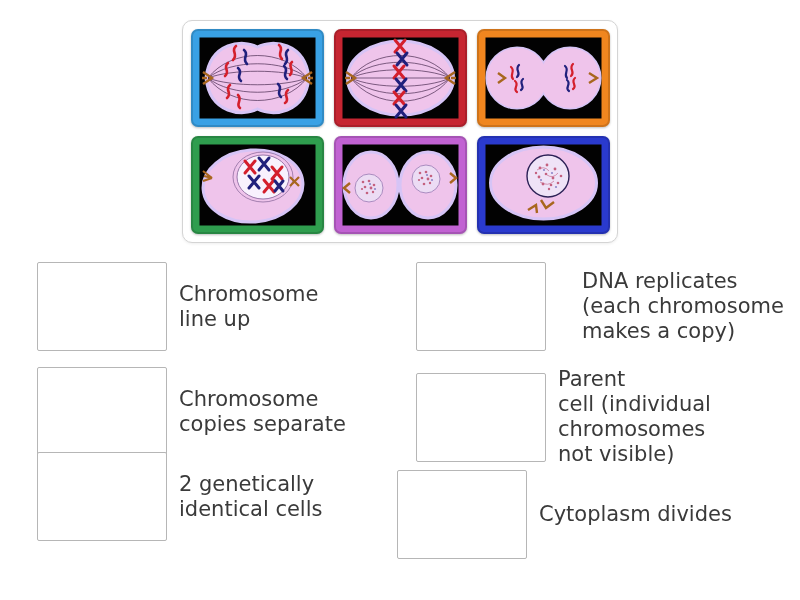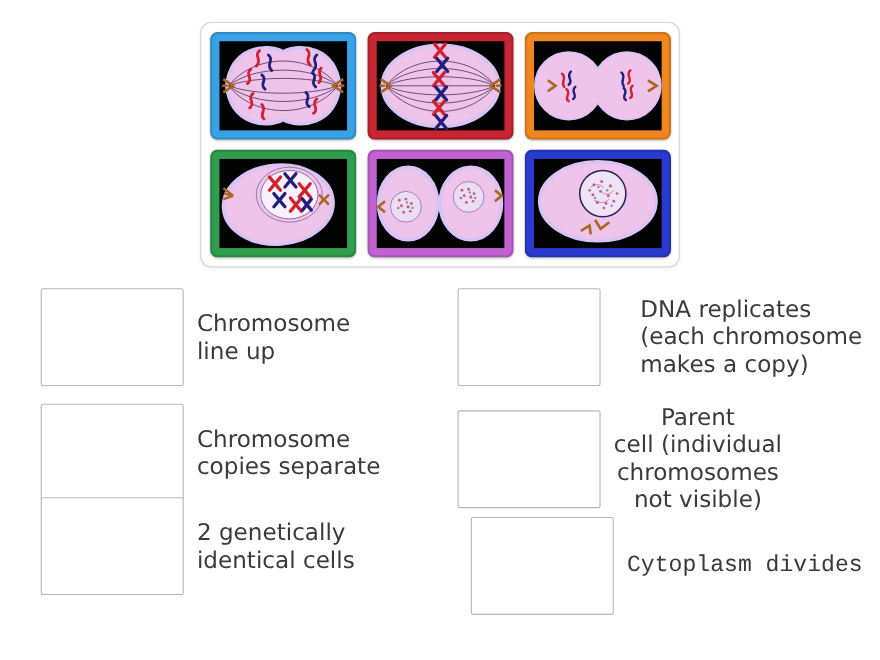--- a/index.html
+++ b/index.html
@@ -17,22 +17,22 @@
   }
   .tile { width:133px; height:98px; cursor:grab; }
   .tile svg { display:block; filter:drop-shadow(0 1px 1px rgba(0,0,0,.25)); }
 
   
   .match-row { position:absolute; display:flex; align-items:center; }
   .pos-l1 { left:37px;  top:262px; }
   .pos-l2 { left:37px;  top:367px; }
   .pos-l3 { left:37px;  top:452px; }
   .pos-r1 { left:416px; top:262px;gap:24px; }
-  .pos-r2 { left:416px; top:367px;text-align:center; }
-  .pos-r3 { left:428px; top:470px;font-family:Liberation Mono, monospace; }
+  .pos-r2 { left:416px; top:367px; }
+  .pos-r3 { left:397px; top:470px; }
   .slot {
     flex:0 0 auto; width:130px; height:89px;
     background:#fff; border:1px solid #b6b6b6; border-radius:2px;
   }
   .match-label {
     margin-left:12px; font-size:21px; line-height:25px; color:#3a3a3a;
     white-space:pre-line;
   }
 </style>
 </head>

